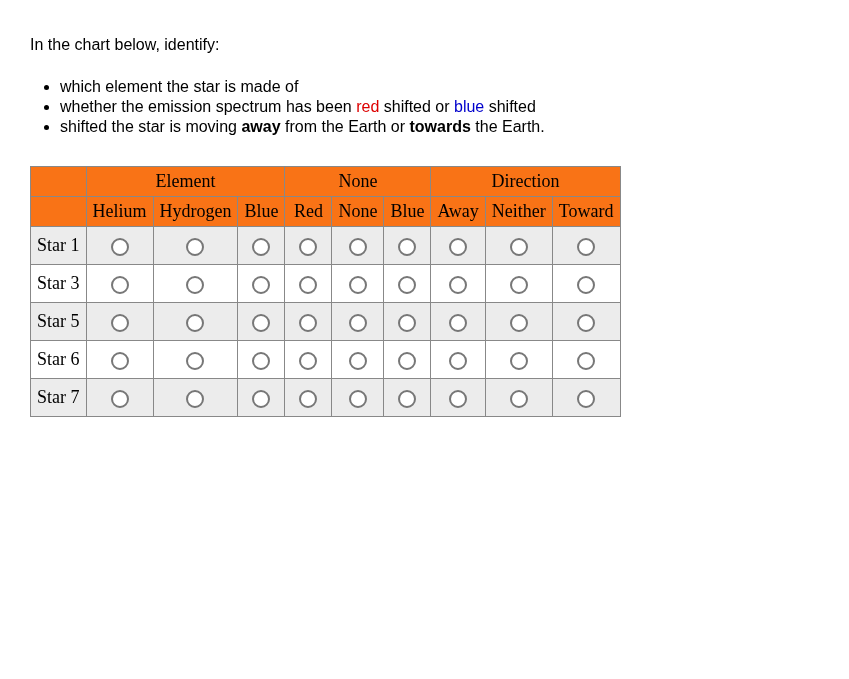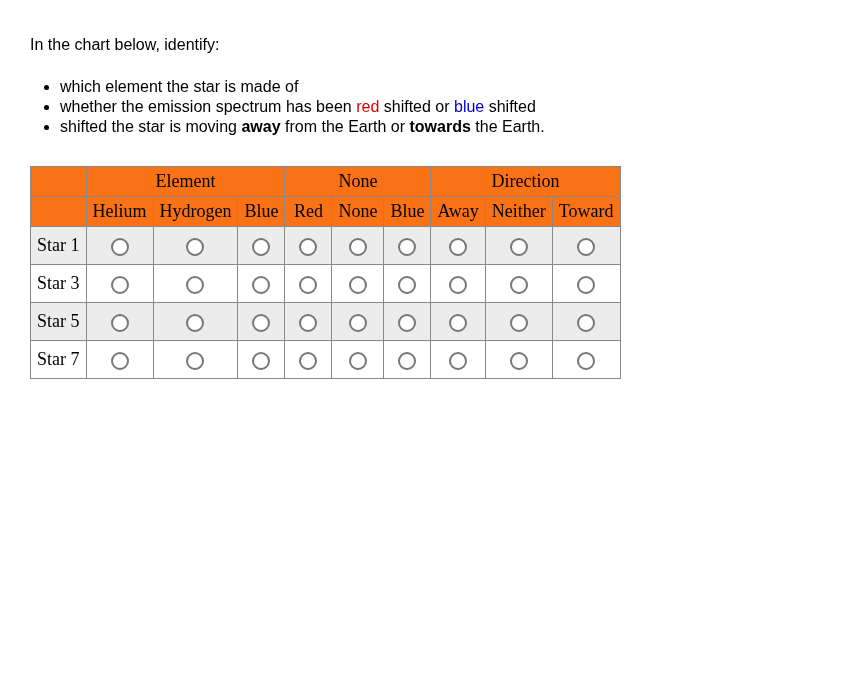--- a/index.html
+++ b/index.html
@@ -132,20 +132,32 @@
       <td class="radio-cell"><span class="radio"></span></td>
       <td class="radio-cell"><span class="radio"></span></td>
       <td class="radio-cell"><span class="radio"></span></td>
       <td class="radio-cell"><span class="radio"></span></td>
       <td class="radio-cell"><span class="radio"></span></td>
       <td class="radio-cell"><span class="radio"></span></td>
       <td class="radio-cell"><span class="radio"></span></td>
       <td class="radio-cell"><span class="radio"></span></td>
     </tr>
     <tr class="datarow">
+      <td class="rowlabel">Star 6</td>
+      <td class="radio-cell"><span class="radio"></span></td>
+      <td class="radio-cell"><span class="radio"></span></td>
+      <td class="radio-cell"><span class="radio"></span></td>
+      <td class="radio-cell"><span class="radio"></span></td>
+      <td class="radio-cell"><span class="radio"></span></td>
+      <td class="radio-cell"><span class="radio"></span></td>
+      <td class="radio-cell"><span class="radio"></span></td>
+      <td class="radio-cell"><span class="radio"></span></td>
+      <td class="radio-cell"><span class="radio"></span></td>
+    </tr>
+    <tr class="datarow">
       <td class="rowlabel">Star 7</td>
       <td class="radio-cell"><span class="radio"></span></td>
       <td class="radio-cell"><span class="radio"></span></td>
       <td class="radio-cell"><span class="radio"></span></td>
       <td class="radio-cell"><span class="radio"></span></td>
       <td class="radio-cell"><span class="radio"></span></td>
       <td class="radio-cell"><span class="radio"></span></td>
       <td class="radio-cell"><span class="radio"></span></td>
       <td class="radio-cell"><span class="radio"></span></td>
       <td class="radio-cell"><span class="radio"></span></td>

